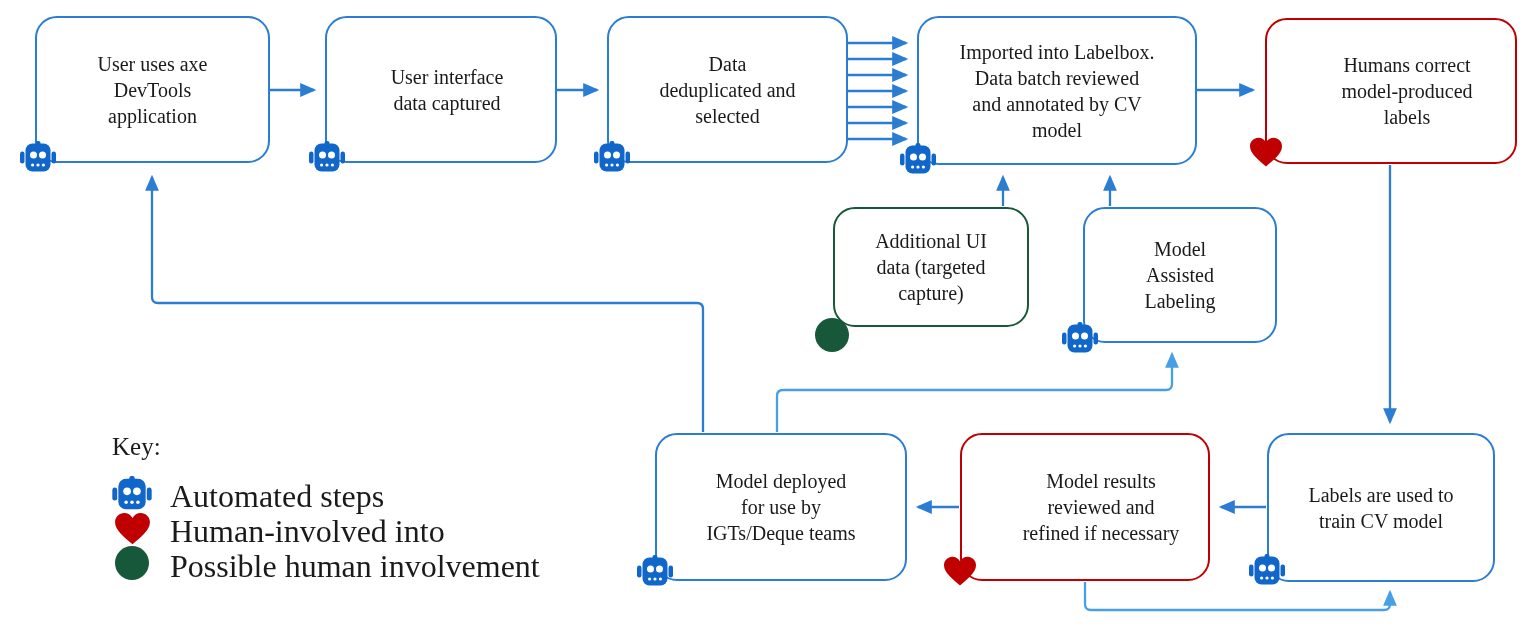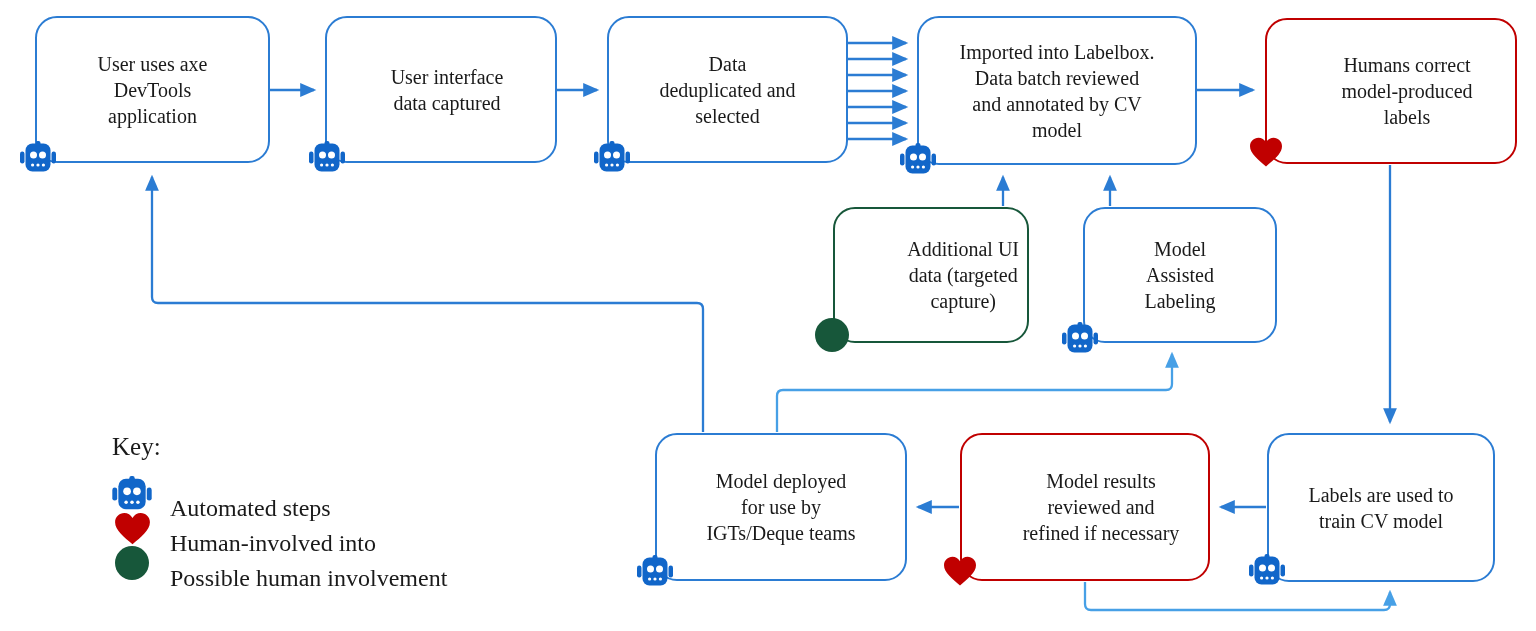--- a/index.html
+++ b/index.html
@@ -22,21 +22,21 @@
     display:flex;align-items:center;justify-content:center;
     text-align:center;font-size:20px;line-height:1.3;
     padding:6px 8px;box-sizing:border-box;
   }
   .box .txt{white-space:pre-line;}
   .box.human{border-color:var(--red);padding-left:40px;}
   .box.possible{border-color:var(--green);}
   .icon{position:absolute;z-index:2;}
   .green-dot{border-radius:50%;background:var(--green);}
   .key-title{position:absolute;z-index:1;font-size:25px;font-weight:400;}
-  .key-label{position:absolute;z-index:1;font-size:24px;line-height:1.1;margin-top:16px;}
+  .key-label{position:absolute;z-index:1;font-size:32px;line-height:1.1;}
 </style>
 </head>
 <body>
 
 <div id="canvas">
 
   <svg id="edges" viewBox="0 0 1536 631">
     <defs>
       <marker id="ab" markerWidth="8" markerHeight="7" refX="6" refY="3" orient="auto">
         <path d="M0,0 L7,3 L0,6 Z" fill="#2B7CD3"></path>
@@ -87,21 +87,21 @@
     <span class="txt">Imported into Labelbox.
 Data batch reviewed
 and annotated by CV
 model</span>
   </div>
   <div class="box human" style="left:1265px;top:18px;width:252px;height:146px;">
     <span class="txt">Humans correct
 model-produced
 labels</span>
   </div>
-  <div class="box possible" style="left:833px;top:207px;width:196px;height:136px;justify-content:flex-end;">
+  <div class="box possible" style="left:833px;top:207px;width:196px;height:120px;">
     <span class="txt">Additional UI
 data (targeted
 capture)</span>
   </div>
   <div class="box" style="left:1083px;top:207px;width:194px;height:136px;">
     <span class="txt">Model
 Assisted
 Labeling</span>
   </div>
   <div class="box" style="left:655px;top:433px;width:252px;height:148px;">

